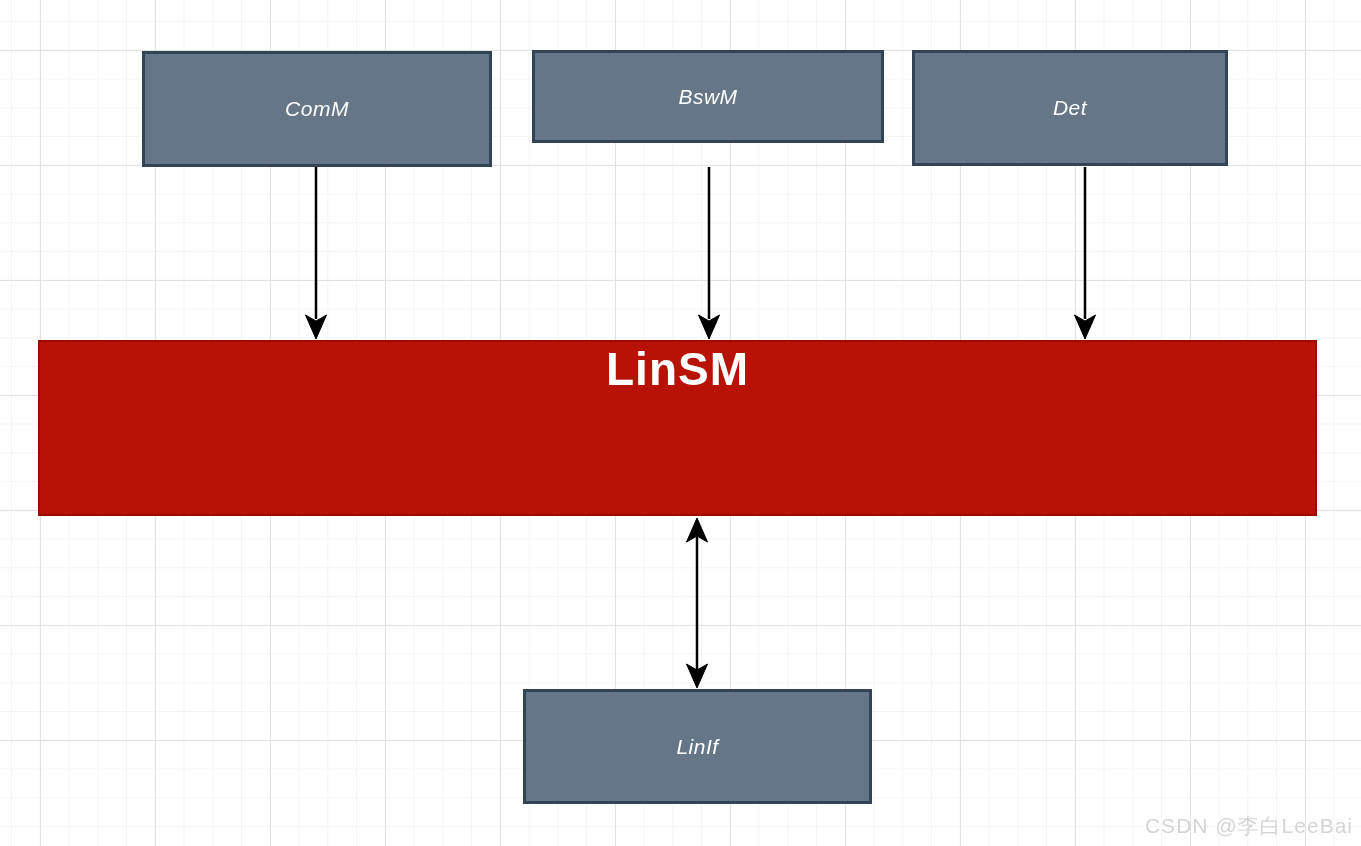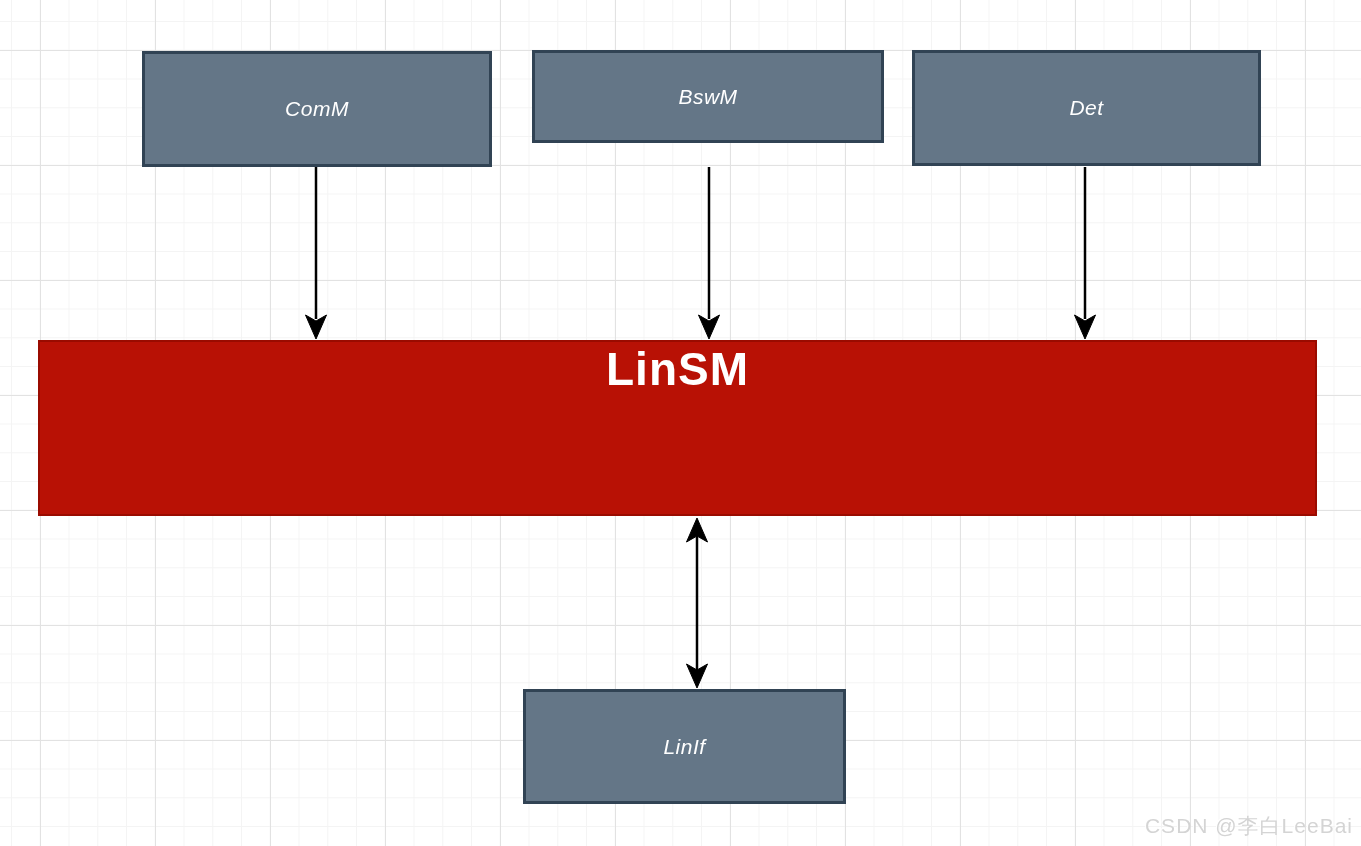--- a/index.html
+++ b/index.html
@@ -35,22 +35,22 @@
     justify-content: center;
     background: var(--node-fill);
     border: 3px solid var(--node-stroke);
     color: var(--label-text);
     font-size: 21px;
     letter-spacing: 0.5px;
     font-style: italic;
   }
   .node-comm { left: 142px; top: 51px;  width: 350px; height: 116px; }
   .node-bswm { left: 532px; top: 50px;  width: 352px; height: 93px; }
-  .node-det  { left: 912px; top: 50px;  width: 349px; height: 116px; }
-  .node-linif{ left: 523px; top: 689px; width: 323px; height: 115px; }
+  .node-det  { left: 912px; top: 50px;  width: 316px; height: 116px; }
+  .node-linif{ left: 523px; top: 689px; width: 349px; height: 115px; }
   .node-linsm {
     position: absolute;
     left: 38px; top: 340px; width: 1279px; height: 176px;
     display: flex; align-items: flex-start; justify-content: center;
     background: var(--accent-fill);
     border: 2px solid var(--accent-stroke);
     color: var(--label-text);
     font-size: 46px;
     font-weight: bold;
     letter-spacing: 1px;

